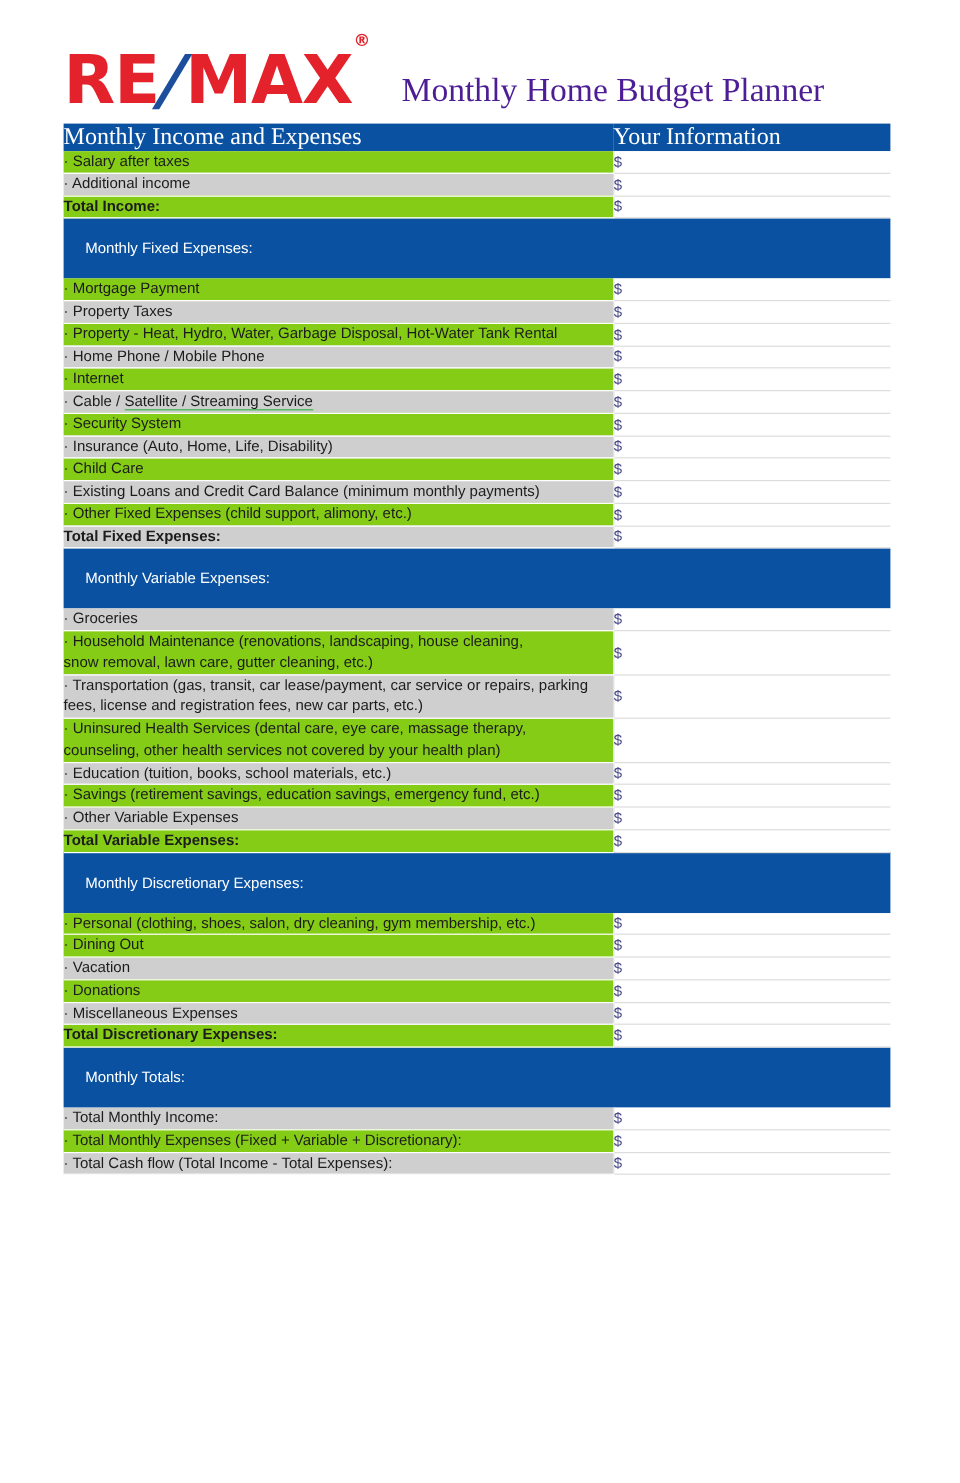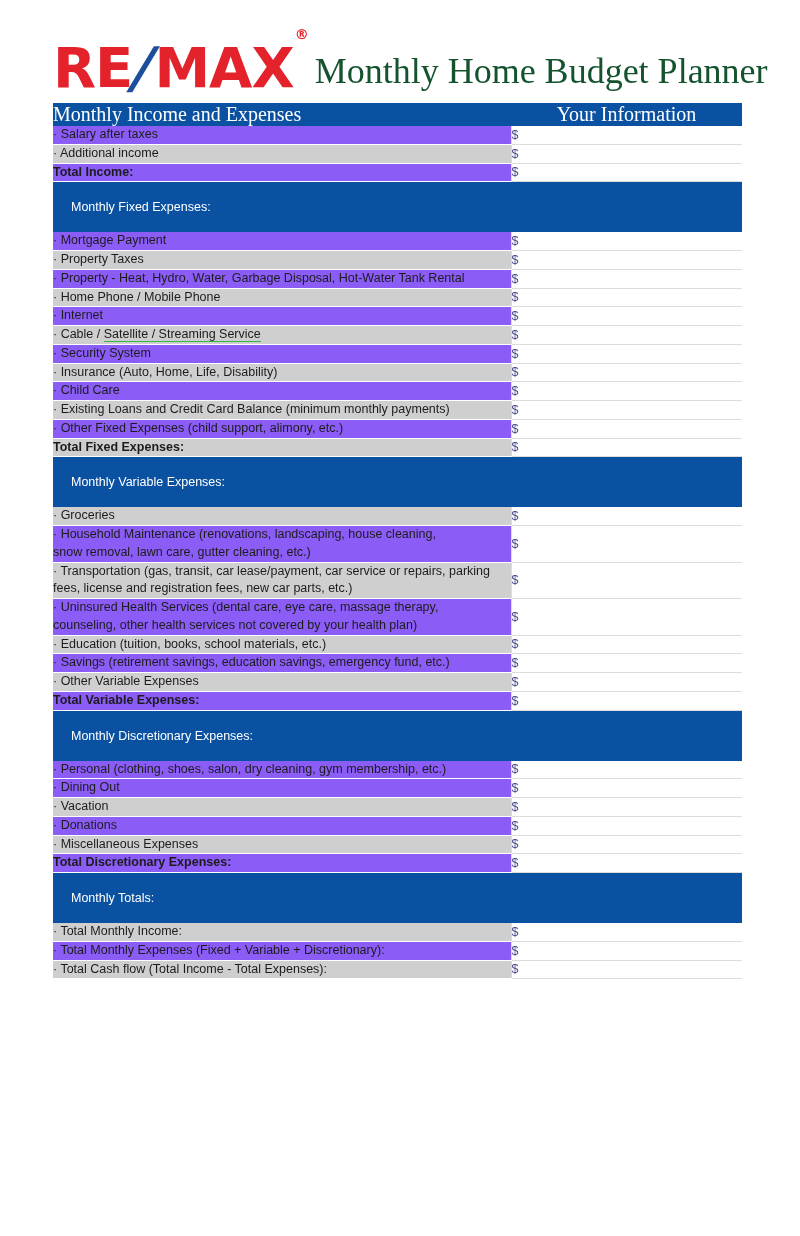--- a/index.html
+++ b/index.html
@@ -55,23 +55,23 @@
   .logo-reg {
     color: #E4222B;
     font-size: 14px;
     font-weight: bold;
     position: relative;
     top: -34px;
     left: 1px;
   }
   .doc-title {
     font-family: "Liberation Serif", serif;
-    font-size: 36px;
-    color: #14532d;
-    margin-left: 8px;
+    font-size: 28px;
+    color: #4c1d95;
+    margin-left: 28px;
     position: relative;
     top: -4px;
     white-space: nowrap;
   }
 
   
   .table {
     position: absolute;
     left: 53px;
     top: 103px;
@@ -91,21 +91,20 @@
     font-family: "Liberation Serif", serif;
     font-size: 20px;
     color: #ffffff;
     padding: 12px 0 12px 14px;
     white-space: nowrap;
   }
   .th-value {
     font-family: "Liberation Serif", serif;
     font-size: 20px;
     color: #ffffff;
-    text-align: center;
     padding: 12px 14px 12px 0;
     white-space: nowrap;
   }
 
   .section-row td {
     background: #0A52A1;
     padding: 18px;
   }
   .section-label {
     font-size: 12.5px;
@@ -119,21 +118,21 @@
     vertical-align: middle;
   }
   .cell-label {
     font-size: 12.5px;
     color: #1c1c1c;
     line-height: 1.42;
     padding: 8px 10px 8px 12px;
     border-bottom: 1px solid #ffffff;
   }
   .cell-label.shaded { background: #CFCFCF; }
-  .cell-label.plain  { background: #8b5cf6; }
+  .cell-label.plain  { background: #84cc16; }
   .cell-label.bold   { font-weight: bold; }
 
   .cell-value {
     background: #ffffff;
     border-bottom: 1px solid #DCDCDC;
     border-left: 1px solid #DCDCDC;
     padding: 8px 10px 8px 10px;
     font-size: 12.5px;
     color: #4A4A8C;
     vertical-align: middle;

